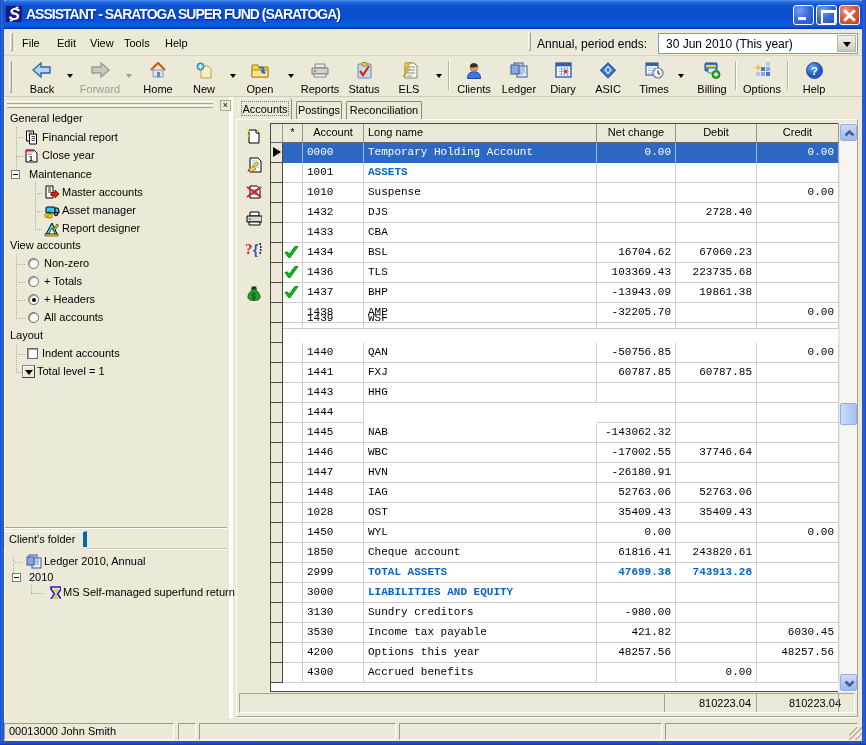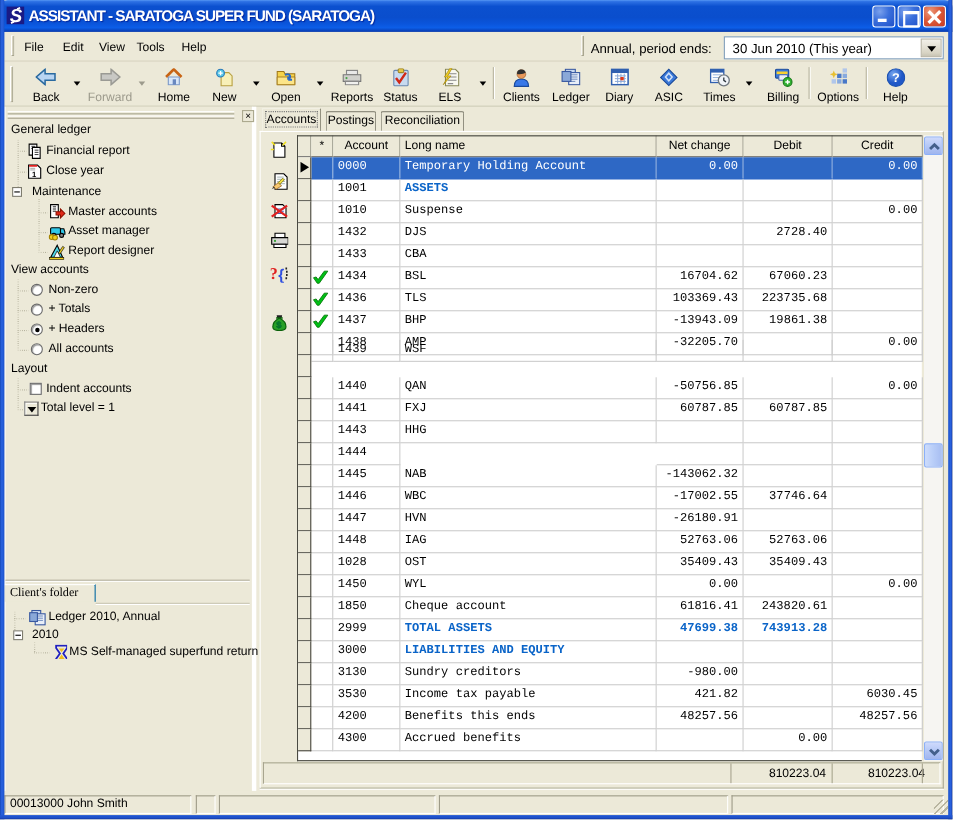--- a/index.html
+++ b/index.html
@@ -56,21 +56,21 @@
 .doth { position:absolute; height:1px; background-image:linear-gradient(90deg,#b0ad98 1px, transparent 1px); background-size:2px 1px; }
 .expbox { position:absolute; width:9px; height:9px; background:#fff; border:1px solid #7e7c6e; }
 .expbox::after { content:""; position:absolute; left:1px; top:3px; width:5px; height:1px; background:#000; }
 .radio { position:absolute; width:11px; height:11px; border-radius:50%; background:#fff; border:1px solid #6a6a6a; box-shadow:inset 1px 1px 1px #9a9a9a; }
 .radio.on::after { content:""; position:absolute; left:3px; top:3px; width:4px; height:4px; border-radius:50%; background:#000; }
 .checkbox { position:absolute; width:11px; height:11px; background:#fff; border:1px solid #6a6a6a; box-shadow:inset 1px 1px 1px #9a9a9a; }
 .ddbtn { position:absolute; width:13px; height:13px; background:#ece9d8; border:1px solid #888; border-right-color:#404040; border-bottom-color:#404040; box-shadow:inset 1px 1px 0 #fff; }
 .ddbtn::after { content:""; position:absolute; left:2px; top:4px; border:4px solid transparent; border-top:5px solid #000; }
 
 
-#cftab { position:absolute; left:3px; top:531px; width:84px; height:16px; background:#ece9d8; border:1px solid #fff; border-right:1px solid #0369a1; border-bottom:none;font-family:Liberation Serif, serif; }
+#cftab { position:absolute; left:3px; top:531px; width:84px; height:16px; background:#ece9d8; border:1px solid #fff; border-right:4px solid #0369a1; border-bottom:none; }
 #cftab span { position:absolute; left:5px; top:1px; }
 #cfline { position:absolute; left:87px; top:549px; width:140px; height:1px; background:#fff; box-shadow:0 -1px 0 #c6c3ae; }
 .tab { position:absolute; top:101px; height:18px; background:#ece9d8; border:1px solid #898778; border-bottom:none; border-radius:2px 2px 0 0; text-align:center; }
 .tab.active { top:98px; height:21px; border-color:#f2f0e4; border-right-color:#8a8877; z-index:3; }
 .tab .foc { position:absolute; left:2px; top:2px; right:2px; bottom:3px; border:1px dotted #777; }
 #tabpage { position:absolute; left:236px; top:119px; width:622px; height:598px; background:#ece9d8; border-left:1px solid #fff; border-top:1px solid #fff; border-right:1px solid #a8a58f; border-bottom:1px solid #a8a58f; }
 
 
 #grid { position:absolute; left:270px; top:123px; width:568px; height:569px; background:#fff; border:1px solid #4a4a42; border-right:none; }
 .ghead { position:absolute; left:270px; top:123px; height:20px; background:#ece9d8; border-right:1px solid #9c9a8c; border-bottom:1px solid #666; font-size:11px; text-align:center; line-height:19px; }
@@ -681,21 +681,21 @@
 <div class="gc c-star"></div>
 <div class="gc c-acct">3530</div>
 <div class="gc c-name">Income tax payable</div>
 <div class="gc c-net">421.82</div>
 <div class="gc c-deb"></div>
 <div class="gc c-cred">6030.45</div>
 </div>
 <div class="grow " style="top:643px">
 <div class="gc c-star"></div>
 <div class="gc c-acct">4200</div>
-<div class="gc c-name">Benefits this ends</div>
+<div class="gc c-name">Options this year</div>
 <div class="gc c-net">48257.56</div>
 <div class="gc c-deb"></div>
 <div class="gc c-cred">48257.56</div>
 </div>
 <div class="grow " style="top:663px">
 <div class="gc c-star"></div>
 <div class="gc c-acct">4300</div>
 <div class="gc c-name">Accrued benefits</div>
 <div class="gc c-net"></div>
 <div class="gc c-deb">0.00</div>

